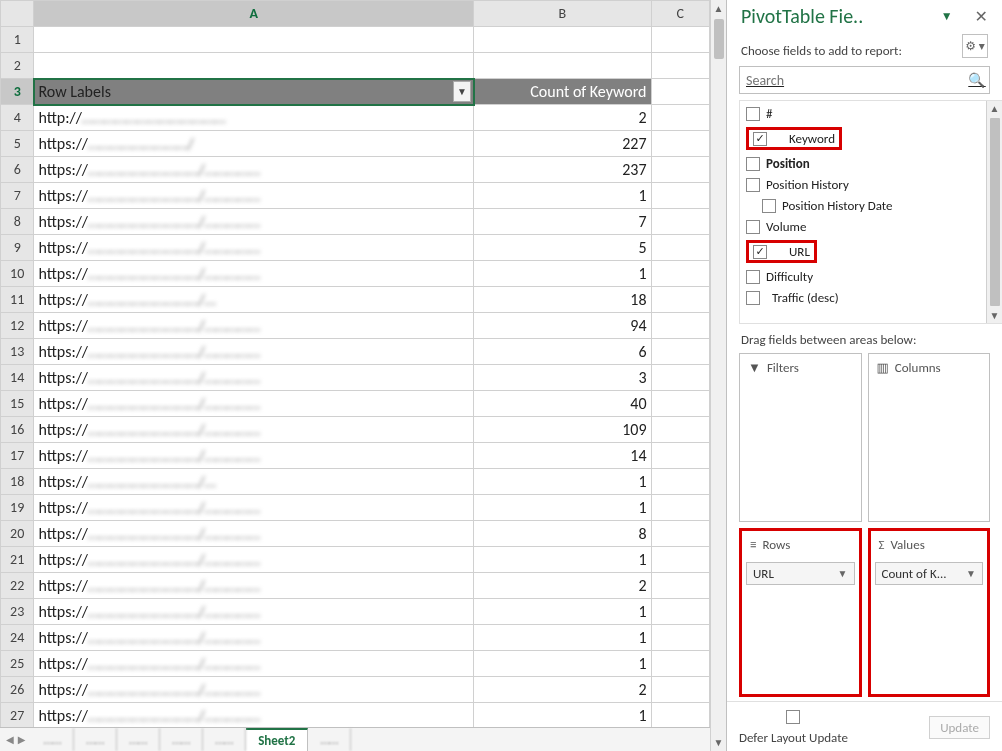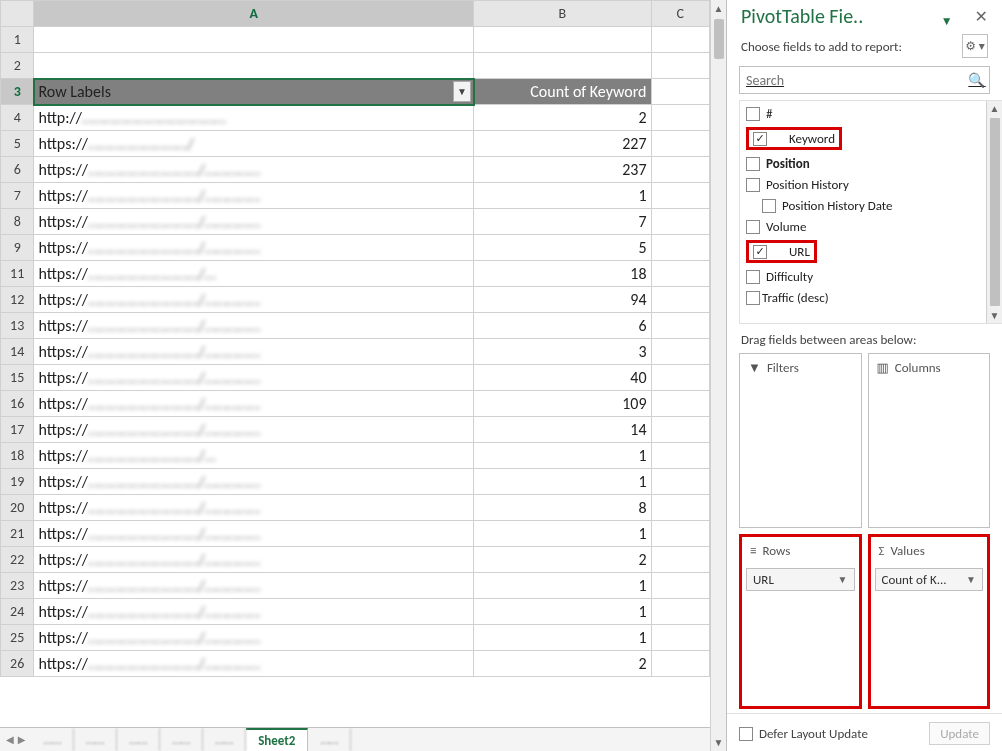--- a/index.html
+++ b/index.html
@@ -29,25 +29,25 @@
   .tscroll { display:flex; align-items:center; padding:0 6px; color:#888; gap:4px; }
   .tscroll span { font-size:10px; }
   .tab { padding:2px 12px; border-right:1px solid #c0c0c0; color:#888; display:flex; align-items:center; cursor:pointer; filter:blur(1px); }
   .tab.active { background:#fff; border-top:2px solid #217346; color:#217346; font-weight:600; filter:none; }
   .vscroll { width:16px; background:#f0f0f0; border-left:1px solid #d0d0d0; display:flex; flex-direction:column; align-items:center; justify-content:flex-start; }
   .vscroll .thumb { width:10px; height:40px; background:#c0c0c0; border-radius:2px; margin-top:2px; }
   .vscroll .up, .vscroll .dn { font-size:10px; color:#666; padding:2px 0; }
 
   
   .pane { width:276px; height:751px; border-left:1px solid #c0c0c0; background:#fff; display:flex; flex-direction:column; font-size:13px; }
-  .pane-head { display:flex; align-items:flex-end; padding:4px 10px 0 14px; }
+  .pane-head { display:flex; align-items:center; padding:4px 10px 0 14px; }
   .pane-title { font-size:20px; color:#217346; font-weight:400; flex:1; }
   .pane-dd { font-size:12px; color:#217346; margin-left:4px; }
   .close-x { font-size:16px; color:#666; padding:2px 4px; cursor:pointer; }
-  .sub { padding:6px 14px 4px 14px; display:flex; align-items:center; }
+  .sub { padding:6px 14px 4px 14px; display:flex; align-items:flex-end; }
   .sub-text { flex:1; color:#444; }
   .gear { width:26px; height:24px; border:1px solid #c0c0c0; display:flex; align-items:center; justify-content:center; color:#666; font-size:12px; cursor:pointer; }
   .search-wrap { margin:4px 12px 6px 12px; display:flex; border:1px solid #bfbfbf; background:#fff; height:28px; align-items:center;text-decoration:underline; }
   .search-wrap input { flex:1; border:none; outline:none; padding:0 6px; font-size:14px; background:transparent; color:#888; }
   .mag { width:24px; text-align:center; color:#2a6099; font-size:14px; }
   .fields { margin:0 0 0 12px; border:1px solid #e0e0e0; border-right:none; height:224px; display:flex; }
   .flist { flex:1; overflow:hidden; padding-top:2px; }
   .fscroll { width:16px; background:#f0f0f0; border-left:1px solid #d0d0d0; display:flex; flex-direction:column; align-items:center; }
   .fscroll .up, .fscroll .dn { font-size:10px; color:#666; padding:1px 0; }
   .fscroll .thumb { width:10px; flex:1; background:#c0c0c0; margin:2px; border-radius:1px; }
@@ -57,21 +57,21 @@
   .hl { border:3px solid #d70000; padding:1px 4px; display:inline-flex; align-items:center; gap:22px; }
   .drag-lbl { padding:8px 14px 6px 14px; color:#444; }
   .areas { display:grid; grid-template-columns:1fr 1fr; grid-template-rows:1fr 1fr; gap:6px; padding:0 12px 4px 12px; flex:1; }
   .area { border:1px solid #c0c0c0; background:#fff; display:flex; flex-direction:column; }
   .area.hlred { border:3px solid #d70000; }
   .area-hd { padding:6px 8px; color:#555; display:flex; align-items:center; gap:6px; font-size:13px; }
   .area-body { flex:1; padding:4px; }
   .pill { border:1px solid #bfbfbf; background:#f5f5f5; padding:3px 6px; display:flex; align-items:center; justify-content:space-between; font-size:13px; color:#333; cursor:pointer; }
   .pill .caret { font-size:10px; color:#666; }
   .defer { display:flex; align-items:center; justify-content:space-between; padding:8px 12px 6px 12px; border-top:1px solid #e0e0e0; }
-  .defer-left { display:flex; align-items:center; gap:6px; color:#444; }
+  .defer-left { display:flex; align-items:center; gap:6px; color:#444;flex-direction:column; }
   .upd { border:1px solid #d0d0d0; padding:3px 10px; color:#aaa; background:#fafafa; font-size:13px; }
 </style>
 </head>
 <body>
 
 <div class="app">
 
   <div class="sheet-area">
     <div class="grid-wrap">
       <table class="grid">
@@ -132,20 +132,26 @@
               <td class="colB">7</td>
               <td></td>
             </tr>
             <tr>
               <th class="rowh">9</th>
               <td class="colA"><span>https://</span><span class="blur">…………………………/……………</span></td>
               <td class="colB">5</td>
               <td></td>
             </tr>
             <tr>
+              <th class="rowh">10</th>
+              <td class="colA"><span>https://</span><span class="blur">…………………………/……………</span></td>
+              <td class="colB">1</td>
+              <td></td>
+            </tr>
+            <tr>
               <th class="rowh">11</th>
               <td class="colA"><span>https://</span><span class="blur">…………………………/…</span></td>
               <td class="colB">18</td>
               <td></td>
             </tr>
             <tr>
               <th class="rowh">12</th>
               <td class="colA"><span>https://</span><span class="blur">…………………………/……………</span></td>
               <td class="colB">94</td>
               <td></td>
@@ -225,20 +231,26 @@
             <tr>
               <th class="rowh">25</th>
               <td class="colA"><span>https://</span><span class="blur">…………………………/……………</span></td>
               <td class="colB">1</td>
               <td></td>
             </tr>
             <tr>
               <th class="rowh">26</th>
               <td class="colA"><span>https://</span><span class="blur">…………………………/……………</span></td>
               <td class="colB">2</td>
+              <td></td>
+            </tr>
+            <tr>
+              <th class="rowh">27</th>
+              <td class="colA"><span>https://</span><span class="blur">…………………………/……………</span></td>
+              <td class="colB">1</td>
               <td></td>
             </tr>
           </tbody>
       </table>
     </div>
     <div style="display:flex;">
       <div class="tabstrip" style="flex:1;">
         <div class="tscroll">
           <span>◀</span>
           <span>▶</span>
@@ -322,21 +334,21 @@
               <span>URL</span>
             </span>
           </div>
           <div class="fld">
             <span style="display: inline-flex; align-items: center; gap: 6px;">
               <span class="cb"></span>
               <span>Difficulty</span>
             </span>
           </div>
           <div class="fld">
-            <span style="display: inline-flex; align-items: flex-end; gap: 2px;">
+            <span style="display: inline-flex; align-items: flex-end; gap: 12px;">
               <span class="cb"></span>
               <span>Traffic (desc)</span>
             </span>
           </div>
         </div>
       <div class="fscroll">
         <div class="up">▲</div>
         <div class="thumb"></div>
         <div class="dn">▼</div>
       </div>

